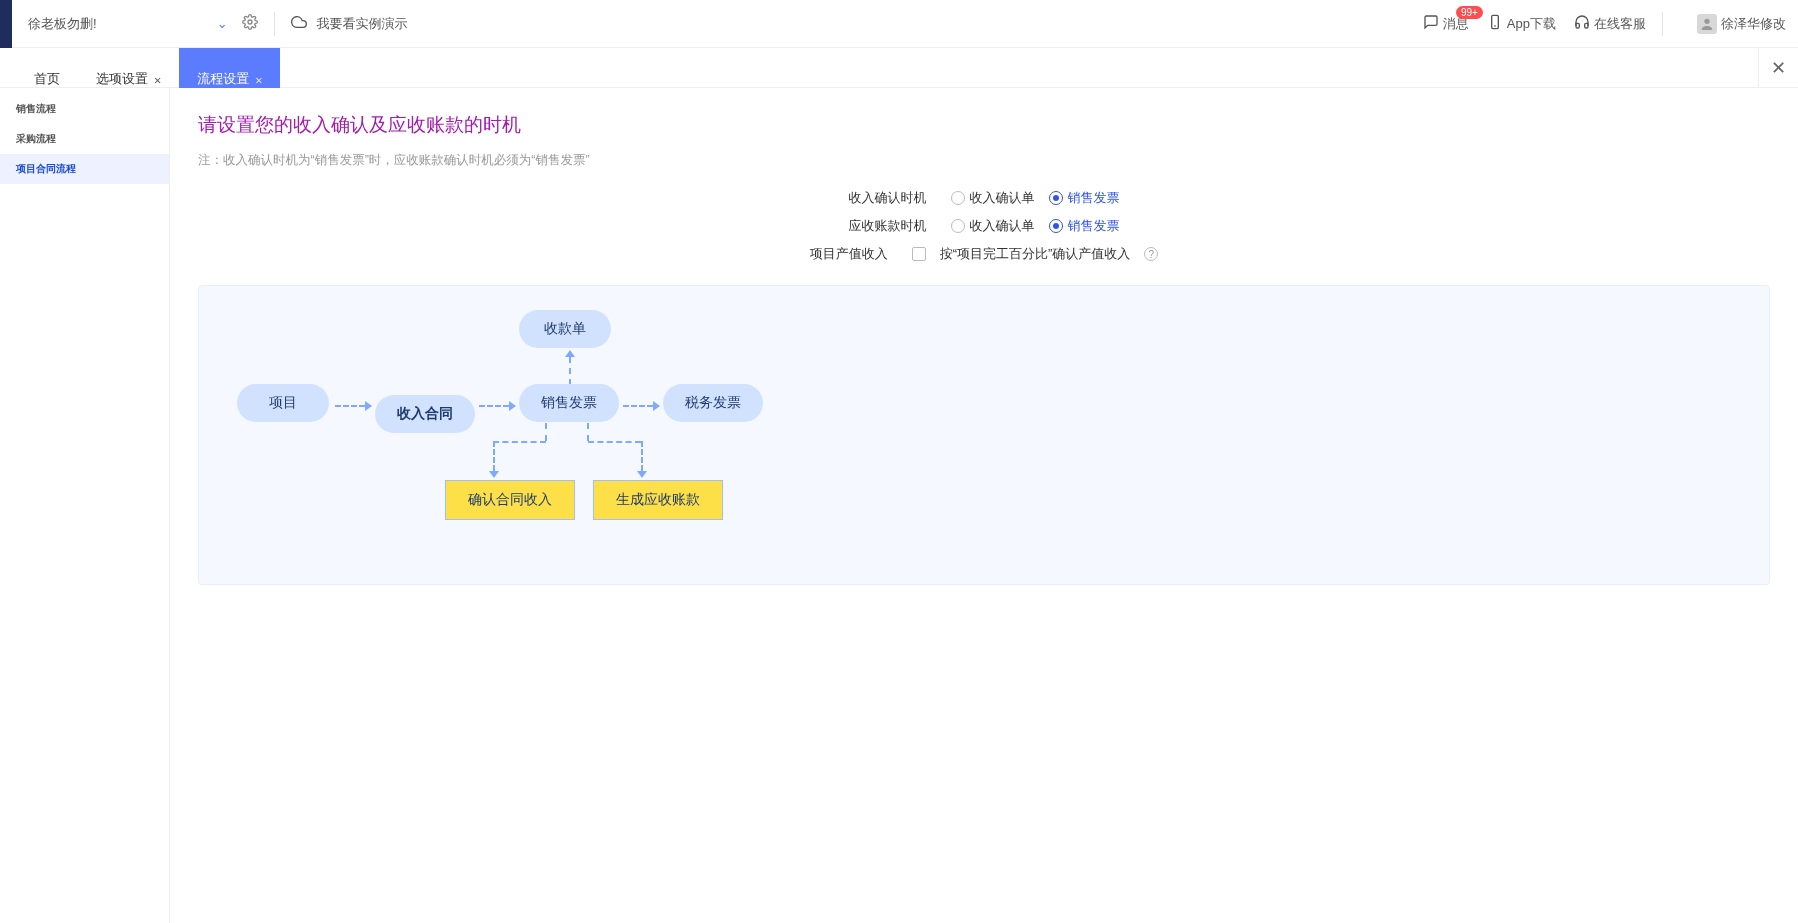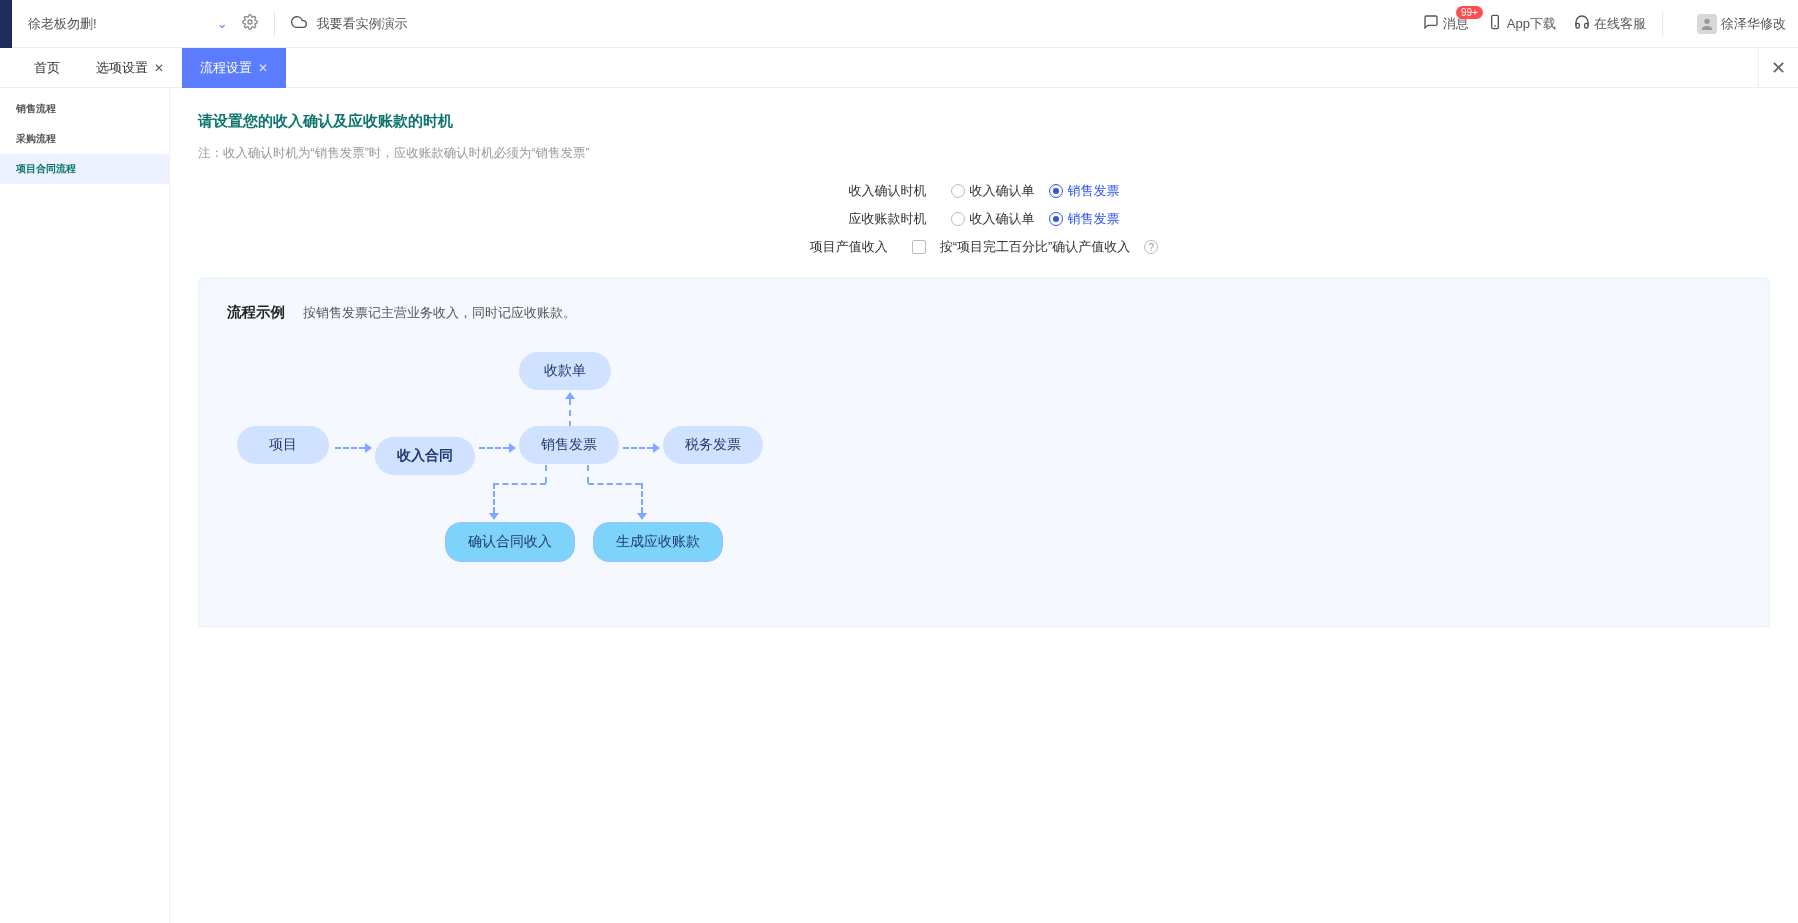--- a/index.html
+++ b/index.html
@@ -13,33 +13,33 @@
 .gear { margin-left: 6px; color: #888; cursor: pointer; }
 .divider-v { width: 1px; height: 24px; background: #e5e5e5; margin: 0 16px; }
 .demo-link { display: flex; align-items: center; gap: 10px; color: #555; cursor: pointer; }
 .topbar .spacer { flex: 1; }
 .top-action { display: flex; align-items: center; gap: 4px; margin-left: 18px; color: #555; cursor: pointer; position: relative; text-align: right; }
 .badge { position: absolute; top: -8px; right: -14px; background: #ff4d4f; color: #fff; font-size: 10px; padding: 1px 5px; border-radius: 8px; }
 .avatar { width: 20px; height: 20px; background: #d8d8d8; border-radius: 3px; display:inline-flex; align-items:center; justify-content:center; }
 
 
 .tabs-row { display: flex; align-items: center; height: 40px; border-bottom: 1px solid #eee; padding-left: 16px; position: relative; }
-.tab { padding: 0 18px; height: 40px; display: flex; align-items: center; gap: 6px; color: #333; cursor: pointer; }
+.tab { padding: 0 18px; height: 40px; display: flex; align-items: flex-end; gap: 6px; color: #333; cursor: pointer; font-family: Liberation Mono, monospace; }
 .tab.active { background: #5b7cff; color: #fff; }
 .tab .close { font-size: 12px; opacity: .8; }
 .tabs-row .right-close { position: absolute; right: 12px; top: 0; height: 40px; display:flex; align-items:center; color:#666; cursor:pointer; font-size:18px; border-left:1px solid #eee; padding-left:12px;}
 
 
 .body { display: flex; height: calc(100vh - 88px); }
 .sidebar { width: 170px; border-right: 1px solid #eee; padding-top: 6px; }
 .side-item { padding: 8px 16px; color: #555; cursor: pointer; font-size: 10px; font-weight: bold; }
-.side-item.active { background: #eef1ff; color: #0f766e; }
+.side-item.active { background: #eef1ff; color: #1d4ed8; }
 
 .content { flex: 1; padding: 24px 28px; overflow: auto; }
-.page-title { font-size: 15px; font-weight: 700; color: #0f766e; margin-bottom: 14px; }
+.page-title { font-size: 19px; font-weight: 400; color: #a21caf; margin-bottom: 14px; }
 .note { color: #999; font-size: 12.5px; margin-bottom: 20px; }
 
 .row { display: flex; align-items: center; gap: 14px; margin-bottom: 10px; font-size: 13px; color:#333;justify-content:center;}
 .row .label { min-width: 88px; }
 .radio { display: inline-flex; align-items: center; gap: 5px; cursor: pointer; }
 .r-circle { width: 14px; height: 14px; border: 1px solid #bbb; border-radius: 50%; display:inline-block; position:relative;}
 .radio.selected .r-circle { border-color: #2f54eb; }
 .radio.selected .r-circle::after { content:""; position:absolute; inset:3px; background:#2f54eb; border-radius:50%; }
 .radio.selected .r-label { color:#2f54eb; }
 .checkbox { width:14px; height:14px; border:1px solid #bbb; border-radius:2px; display:inline-block;}
@@ -47,21 +47,21 @@
 
 
 .flow-panel { margin-top: 22px; background: #f5f9ff; border: 1px solid #e6efff; border-radius: 4px; padding: 24px 28px 44px; }
 .flow-header { display:flex; align-items:baseline; gap:18px; margin-bottom: 30px;}
 .flow-title { font-weight: 700; font-size: 14.5px; color:#222;}
 .flow-desc { color:#555; font-size:13px; }
 
 .flow-area { position: relative; height: 230px; }
 .node { position:absolute; padding: 10px 22px; border-radius: 22px; font-size: 14px; text-align:center; min-width:92px;}
 .node.solid { background:#d0e2ff; color:#1f3a6e; }
-.node.outline { background:#7dd3fc; border:1px solid #9cc0ff; color:#1f3a6e; border-radius:16px; }
+.node.outline { background:#fde047; border:1px solid #9cc0ff; color:#1f3a6e; border-radius:0; }
 
 .arrow-right { position:absolute; display:flex; align-items:center; }
 .arrow-right .line { height:0; border-top:2px dashed #7fa9ff; }
 .arrow-right .head { width:0; height:0; border-left:7px solid #7fa9ff; border-top:5px solid transparent; border-bottom:5px solid transparent;}
 .arrow-up { position:absolute; display:flex; flex-direction:column; align-items:center;}
 .arrow-up .head { width:0; height:0; border-bottom:7px solid #7fa9ff; border-left:5px solid transparent; border-right:5px solid transparent;}
 .arrow-up .line { width:0; border-left:2px dashed #7fa9ff;}
 .arrow-down { position:absolute; display:flex; flex-direction:column; align-items:center;}
 .arrow-down .line { width:0; border-left:2px dashed #7fa9ff;}
 .arrow-down .head { width:0; height:0; border-top:7px solid #7fa9ff; border-left:5px solid transparent; border-right:5px solid transparent;}
@@ -184,24 +184,20 @@
     </div>
 
     <div class="row">
       <span class="label">项目产值收入</span>
       <span class="checkbox"></span>
       <span>按“项目完工百分比”确认产值收入</span>
       <span class="help">?</span>
     </div>
 
     <div class="flow-panel">
-      <div class="flow-header">
-        <span class="flow-title">流程示例</span>
-        <span class="flow-desc">按销售发票记主营业务收入，同时记应收账款。</span>
-      </div>
 
       <div class="flow-area">
 
         <div class="node solid" style="left:292px; top:0px;"><span>收款单</span></div>
 
         <div class="arrow-up" style="left:338px; top:40px;">
           <span class="head"></span>
             <span class="line" style="height:28px;"></span>
         </div>
 

